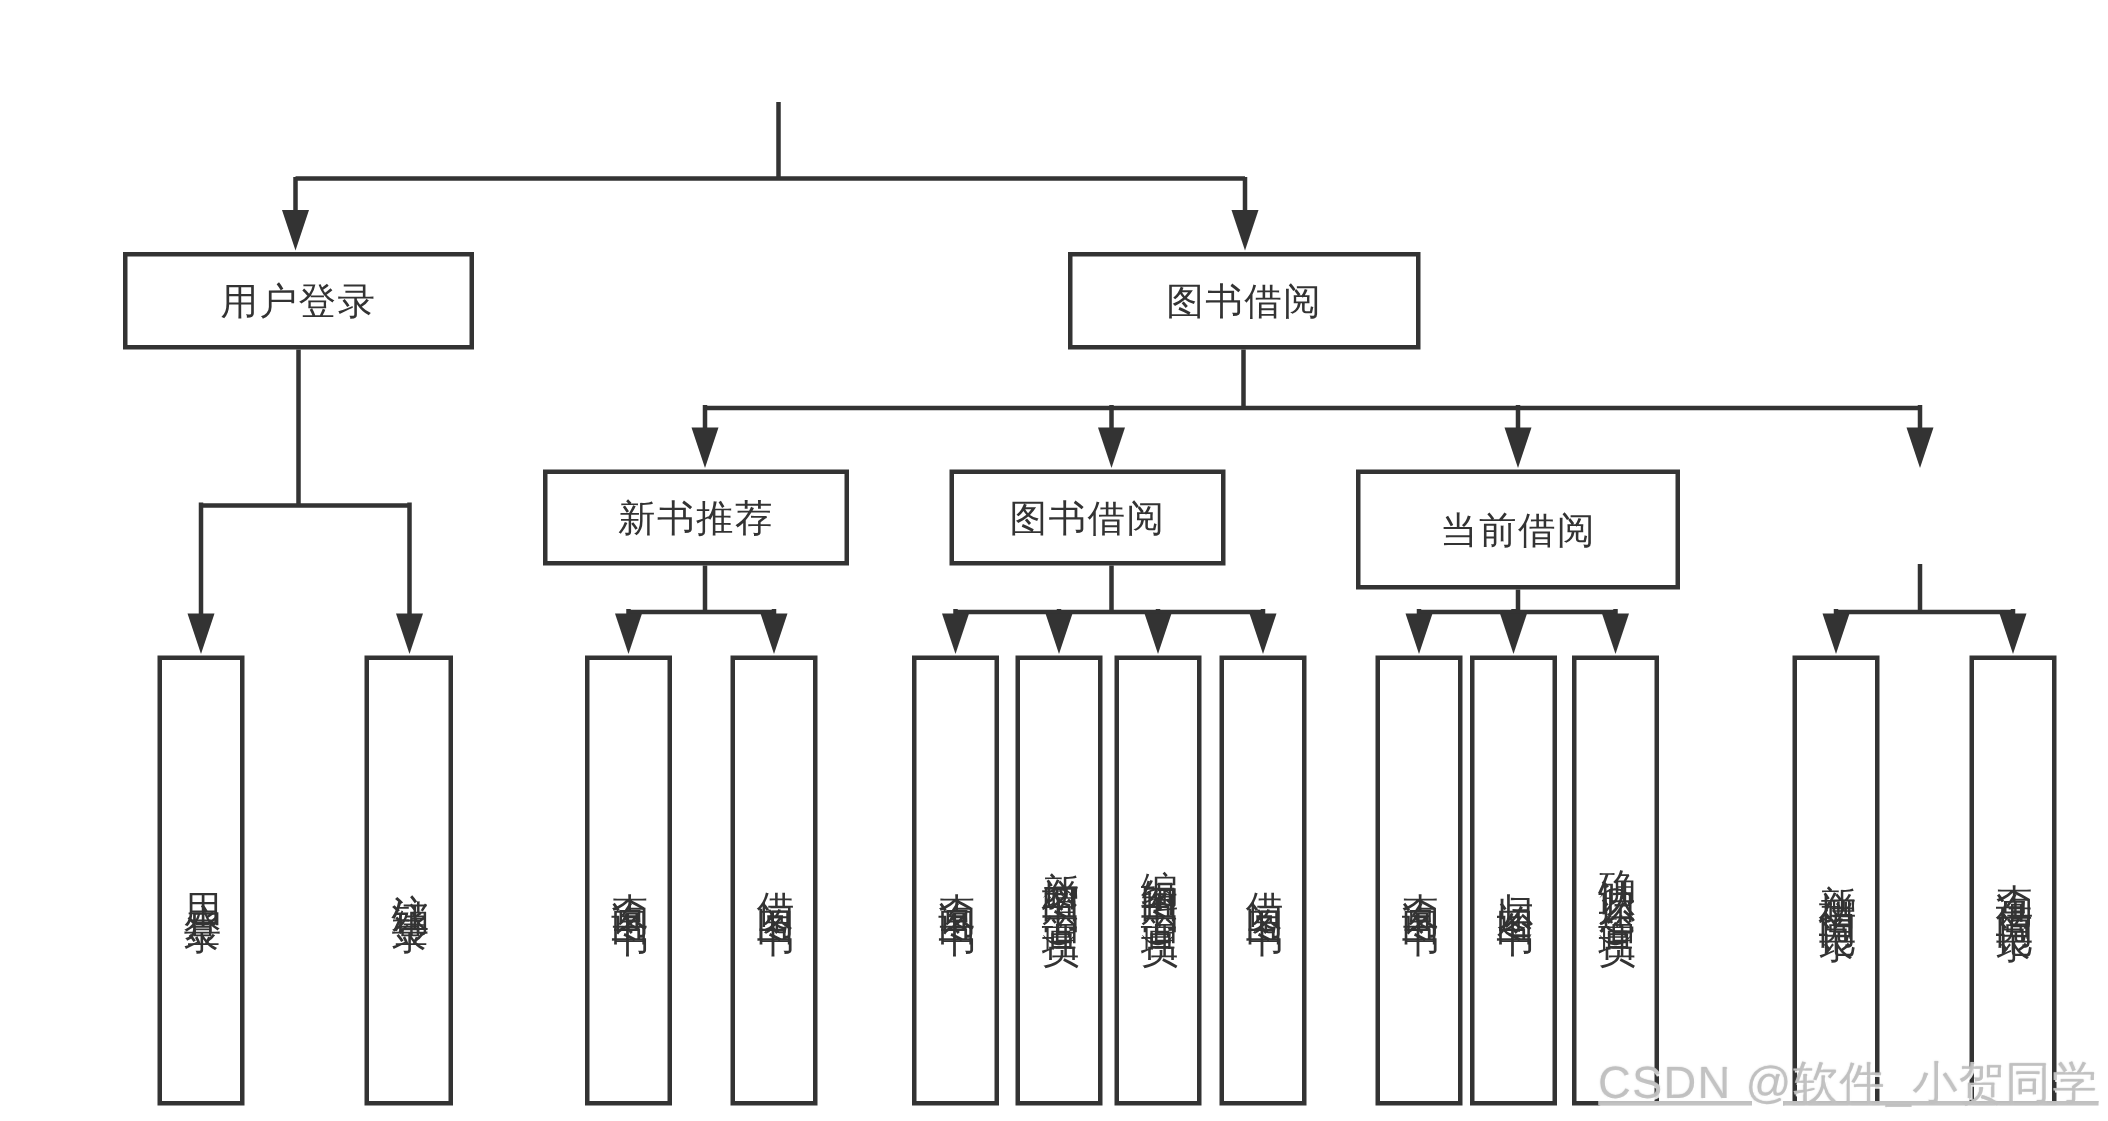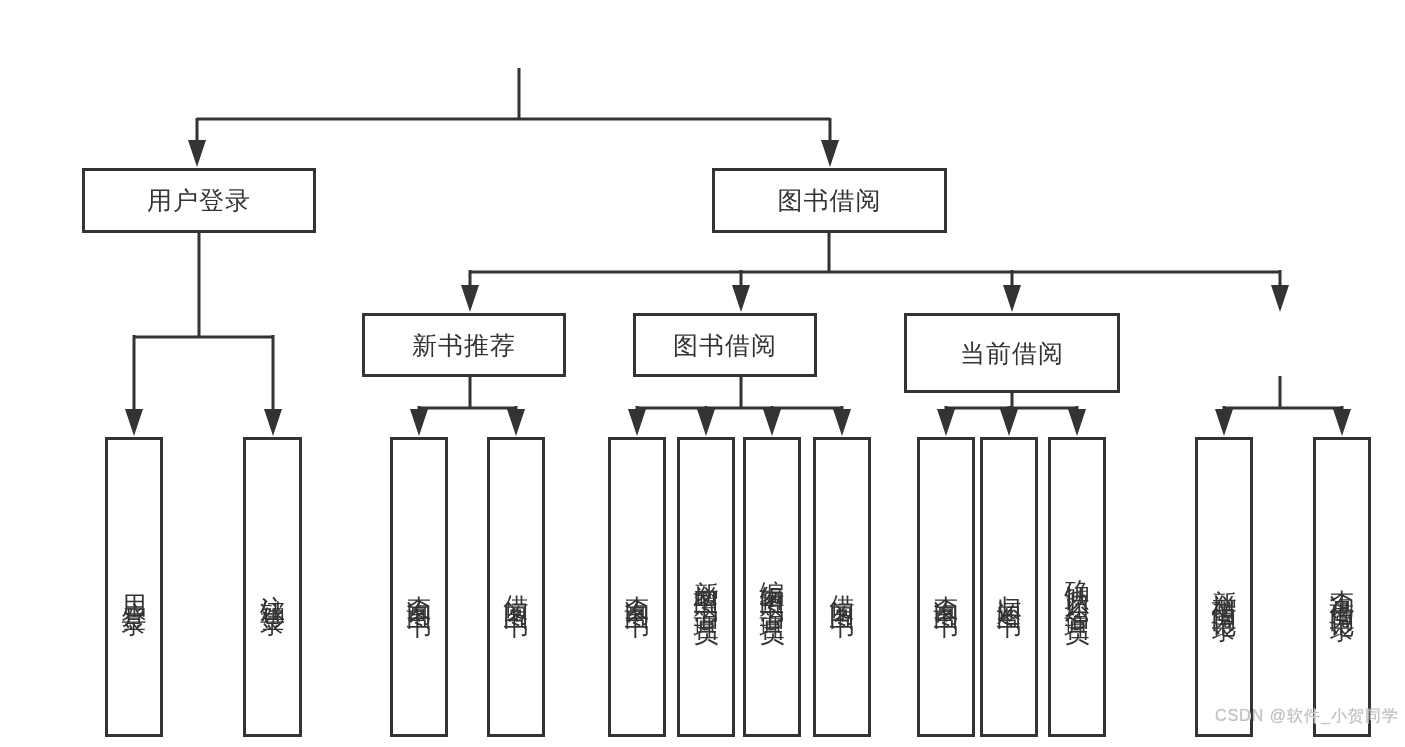--- a/index.html
+++ b/index.html
@@ -35,26 +35,27 @@
     writing-mode: vertical-rl;
     text-orientation: mixed;
     font-size: 25px;
     line-height: 1;
     letter-spacing: 6px;
     white-space: normal;
   }
   .watermark {
     position: absolute;
     right: 6px;
-    bottom: 20px;
-    font-size: 16px;
+    bottom: 4px;
+    font-size: 30px;
     color: rgba(192,192,192,0.95);
     text-shadow: 1px 1px 0 rgba(255,255,255,0.85), 0 0 1px rgba(130,130,130,0.55);
     letter-spacing: 1px;
     white-space: nowrap;
+    text-decoration: underline;
   }
 </style>
 </head>
 <body>
 
 <div class="stage">
 
   <svg class="connectors" viewBox="0 0 1405 747">
     <g stroke="#333333" stroke-width="3" fill="none">
       <path d="M519,68 V119 M197,119 H830 M197,118 V145 M830,118 V145"></path>

